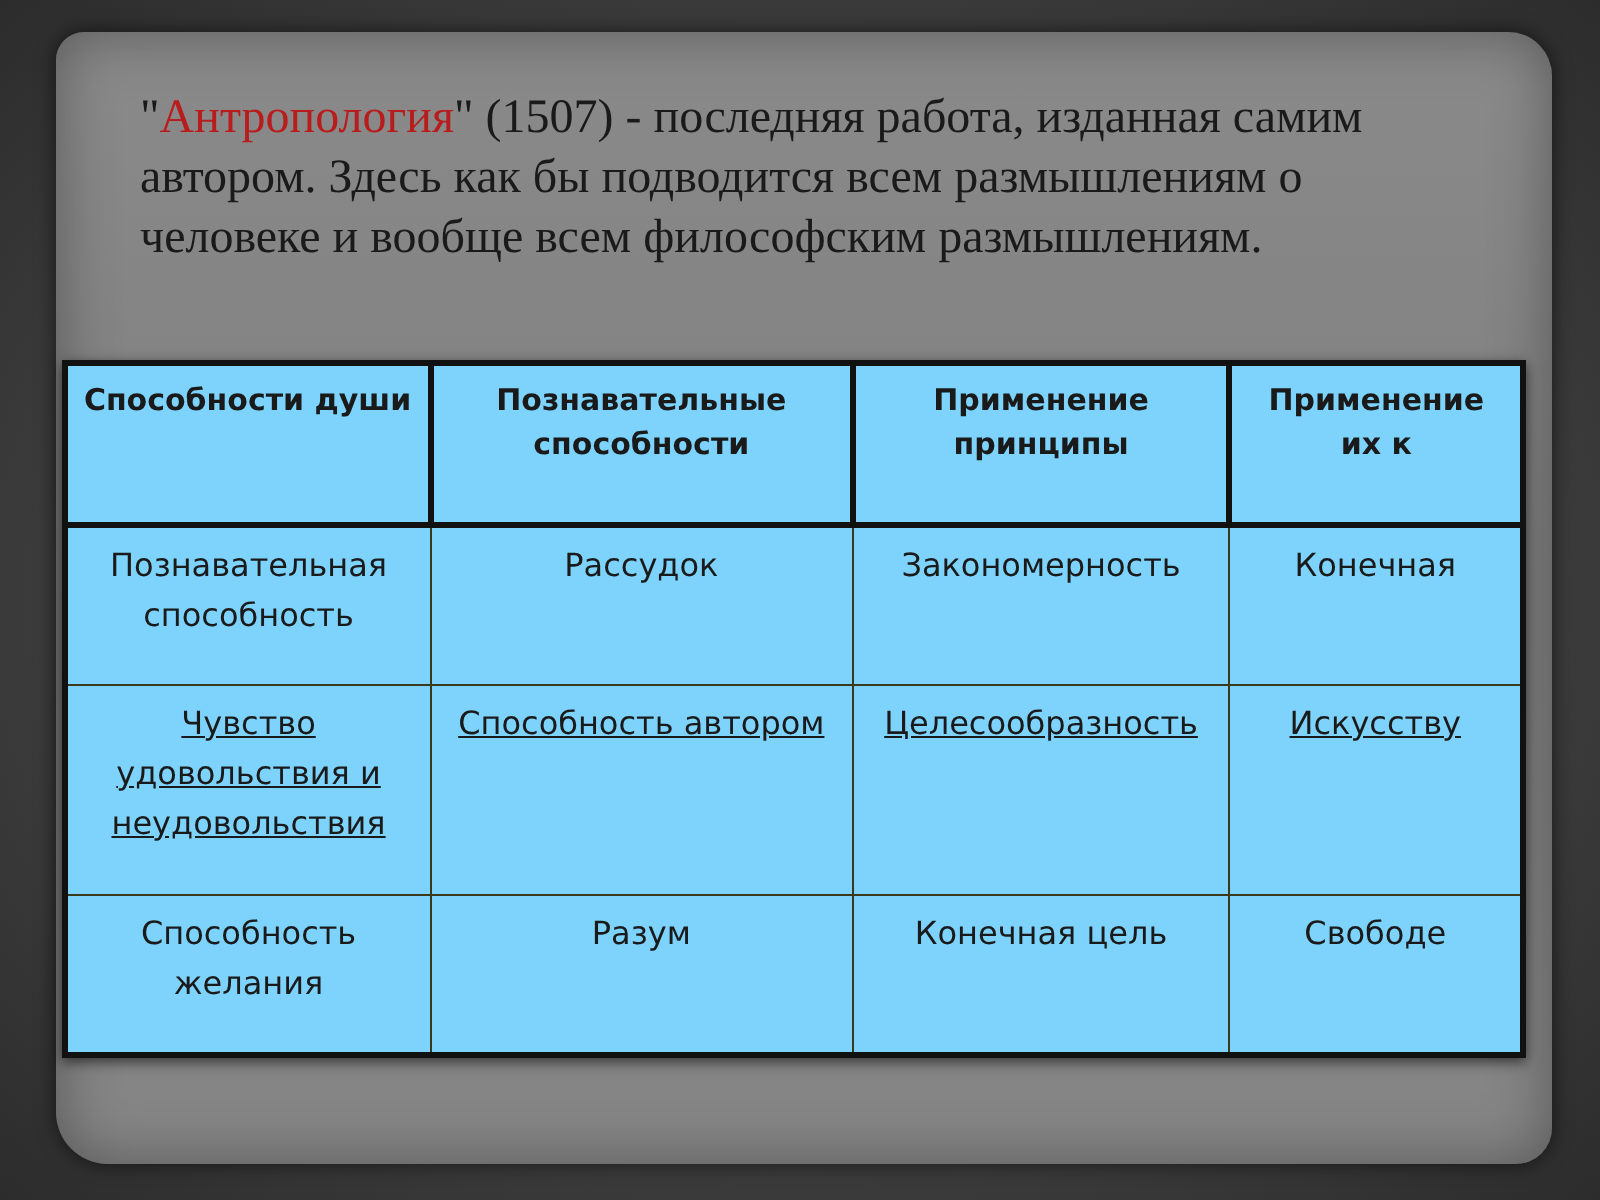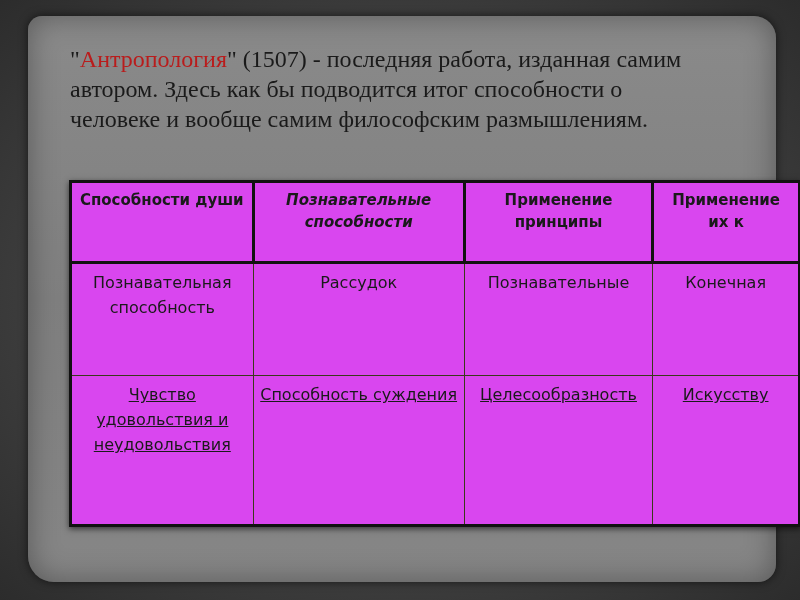--- a/index.html
+++ b/index.html
@@ -16,65 +16,70 @@
     }
     .intro {
       position:absolute; left:70px; top:44px; width:730px;
       font-family: "Liberation Serif", serif;
       font-size:24px; line-height:30px; color:#1a1a1a;
       white-space: nowrap;
     }
     .intro .hl { color:#b91c1c; }
     table.grid {
       position:absolute; left:31px; top:180px; width:732px; height:347px;
-      border-collapse: collapse; background:#d946ef;
+      border-collapse: collapse; background:#7dd3fc;
       border:3px solid #111;
       box-shadow: 0 2px 6px rgba(0,0,0,0.6);
-      margin-left: 38px;
     }
     table.grid th, table.grid td {
       border:1px solid #3a3a1a; text-align:center; vertical-align:top;
       font-family: "DejaVu Sans", sans-serif; color:#1a1a1a;
       padding:6px 6px;
     }
     table.grid th {
       font-size:15px; font-weight:bold; line-height:22px; height:66px;
       border:3px solid #111;
     }
     table.grid td { font-size:16px; line-height:25px;text-align:center; }
-    .c1 { width:178px; } .c2 { width:214px;font-style:italic; } .c3 { width:180px; } .c4 { width:140px; }
+    .c1 { width:178px; } .c2 { width:214px; } .c3 { width:180px; } .c4 { width:140px; }
     tr.r1 td { height:66px; } tr.r2 td { height:92px;text-decoration:underline; } tr.r3 td { height:66px; }
   </style>
 </head>
 <body>
 
 <div class="paper"></div>
 
 <div class="intro">
   <div>"<span class="hl">Антропология</span>"<span> (1507) - последняя работа, изданная самим</span></div>
-  <div>автором. Здесь как бы подводится итог способности о</div>
-  <div>человеке и вообще самим философским размышлениям.</div>
+  <div>автором. Здесь как бы подводится всем размышлениям о</div>
+  <div>человеке и вообще всем философским размышлениям.</div>
 </div>
 
 <table class="grid">
   <thead>
     <tr>
       <th class="c1">Способности души</th>
       <th class="c2">Познавательные способности</th>
       <th class="c3">Применение принципы</th>
       <th class="c4">Применение их к</th>
     </tr>
   </thead>
   <tbody>
     <tr class="r1">
       <td>Познавательная способность</td>
       <td>Рассудок</td>
-      <td>Познавательные</td>
+      <td>Закономерность</td>
       <td>Конечная</td>
     </tr>
     <tr class="r2">
       <td>Чувство удовольствия и неудовольствия</td>
-      <td>Способность суждения</td>
+      <td>Способность автором</td>
       <td>Целесообразность</td>
       <td>Искусству</td>
+    </tr>
+    <tr class="r3">
+      <td>Способность желания</td>
+      <td>Разум</td>
+      <td>Конечная цель</td>
+      <td>Свободе</td>
     </tr>
   </tbody>
 </table>
 
 </body></html>

